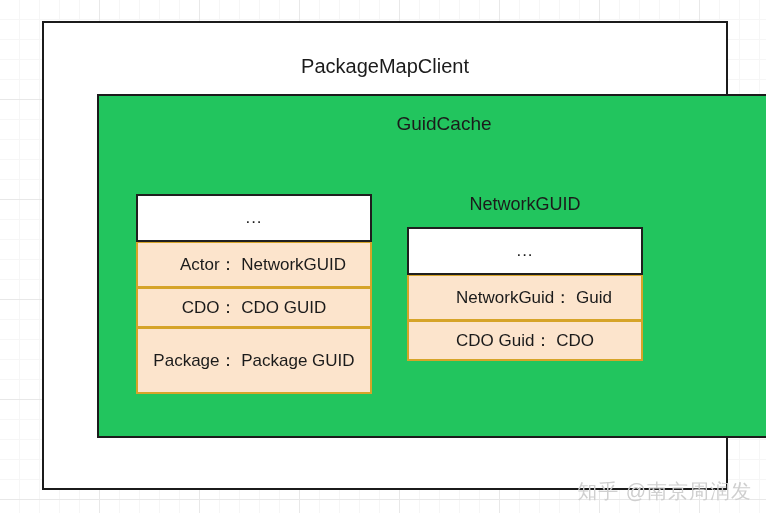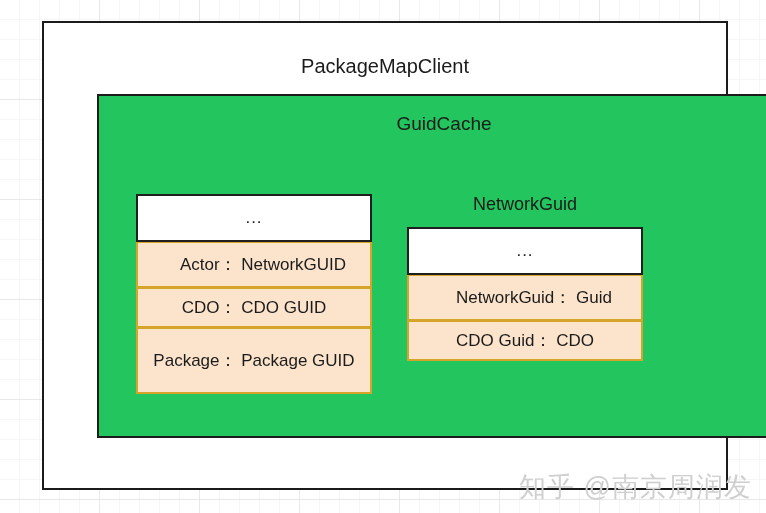--- a/index.html
+++ b/index.html
@@ -124,21 +124,21 @@
   }
   .cell-row.h1 { height: 46px; padding-left: 24px; }
   .cell-row.h2 { height: 40px; }
   .cell-row.h3 { height: 66px; }
 
   
   #watermark {
     position: absolute;
     right: 14px;
     bottom: 8px;
-    font-size: 27px;
+    font-size: 20px;
     color: #cfcfcf;
     white-space: nowrap;
     letter-spacing: 1px;
   }
 </style>
 </head>
 <body>
 
 <div id="canvas">
 
@@ -153,21 +153,21 @@
       <div id="group-left" class="lookup-group">
         <div class="lookup-table">
           <div class="cell-head">...</div>
           <div class="cell-row h1">Actor： NetworkGUID</div>
           <div class="cell-row h2">CDO： CDO GUID</div>
           <div class="cell-row h3">Package： Package GUID</div>
         </div>
       </div>
 
       <div id="group-right" class="lookup-group">
-        <div class="group-label">NetworkGuid</div>
+        <div class="group-label">NetworkGUID</div>
         <div class="lookup-table">
           <div class="cell-head">...</div>
           <div class="cell-row h1">NetworkGuid： Guid</div>
           <div class="cell-row h2">CDO Guid： CDO</div>
         </div>
       </div>
 
     </div>
   </div>
 

